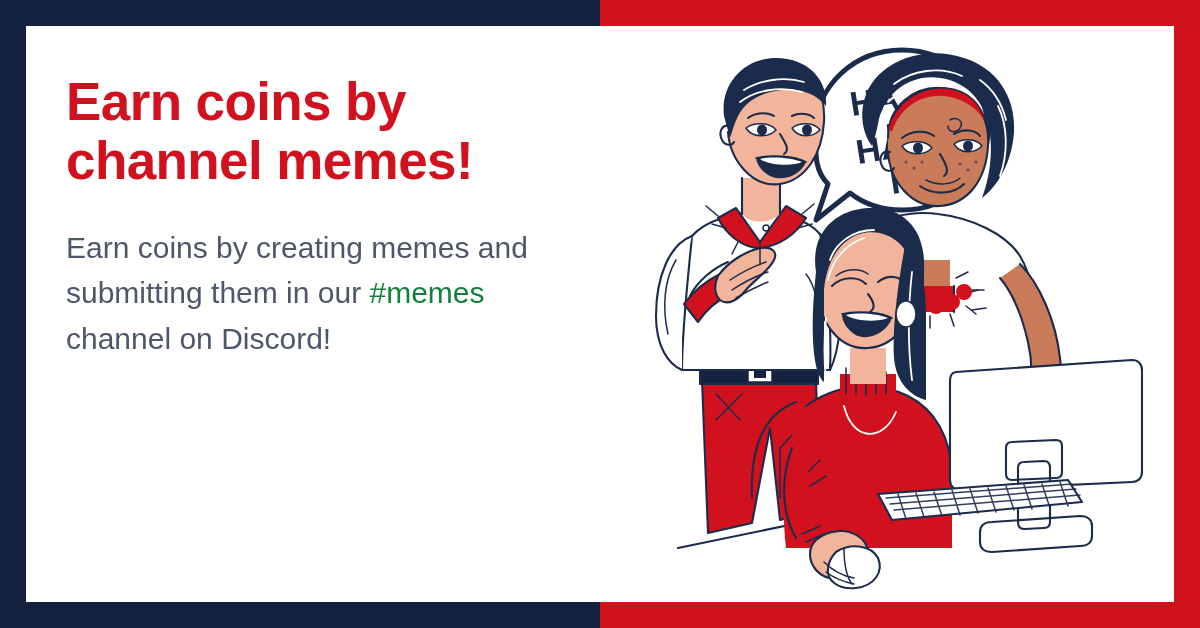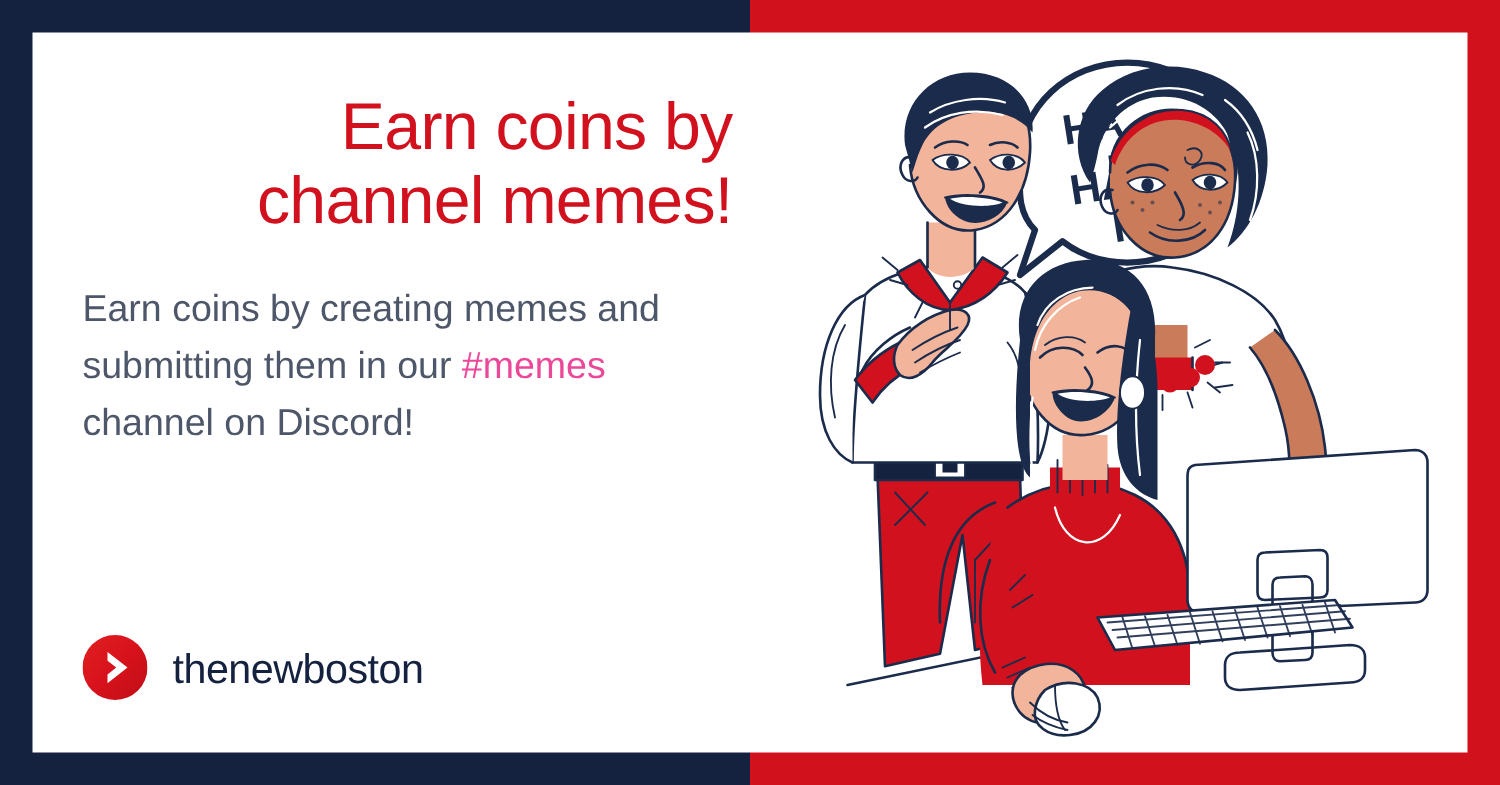--- a/index.html
+++ b/index.html
@@ -24,35 +24,34 @@
     width:600px;flex:0 0 600px;
     padding:46px 40px 34px 40px;
     box-sizing:border-box;
     display:flex;flex-direction:column;
     justify-content:flex-start;
   }
   .headline{
     color:#D1121E;
     font-size:53px;
     line-height:1.12;
-    font-weight:normal;
+    font-weight:bold;
     letter-spacing:-0.6px;
     margin:0 0 34px 0;
     max-width:520px;
-    text-align:right;
   }
   .body-copy{
     color:#4E5769;
     font-size:30px;
     line-height:1.52;
     margin:0;
     max-width:520px;
     font-weight:normal;
   }
-  .hash{color:#ec4899;}
+  .hash{color:#15803d;}
   .logo-row{
     margin-top:auto;
     display:flex;align-items:center;gap:20px;
     padding-bottom:8px;
   }
   .logo-mark{
     width:52px;height:52px;flex:0 0 52px;
     position:relative;display:block;
   }
   .wordmark{
@@ -85,36 +84,20 @@
 
       <h1 class="headline">
         <span>Earn coins by</span><br>
         <span>channel memes!</span>
       </h1>
 
       <p class="body-copy">
         <span>Earn coins by creating memes and submitting them in our </span><span class="hash">#memes</span><span> channel on Discord!</span>
       </p>
 
-      <div class="logo-row">
-        <span class="logo-mark">
-          <svg viewBox="0 0 52 52" width="52" height="52" aria-hidden="true">
-            <defs>
-              <linearGradient id="logoShade" x1="0" y1="0" x2="1" y2="1">
-                <stop offset="0%" stop-color="#E02020"></stop>
-                <stop offset="48%" stop-color="#D8121C"></stop>
-                <stop offset="100%" stop-color="#C00D16"></stop>
-              </linearGradient>
-            </defs>
-            <circle cx="26" cy="26" r="26" fill="url(#logoShade)"></circle>
-            <path d="M20 13.5 L36 26 L20 38.5 L20 31.5 L27 26 L20 20.5 Z" fill="#ffffff"></path>
-          </svg>
-        </span>
-        <span class="wordmark">thenewboston</span>
-      </div>
 
     </div>
 
     <div class="right-col">
       <svg class="illo" viewBox="0 0 560 572">
 
         <g>
           <path d="M282 22 C330 22 368 58 368 102 C368 146 330 182 282 182 C262 182 244 176 230 165
                    L196 192 L208 156 C193 141 196 122 196 102 C196 58 234 22 282 22 Z" fill="#ffffff" stroke="#1B2B4B" stroke-width="5" stroke-linejoin="round"></path>
           <g fill="#1B2B4B" font-family="'Liberation Sans',sans-serif" font-weight="bold" font-size="34">

